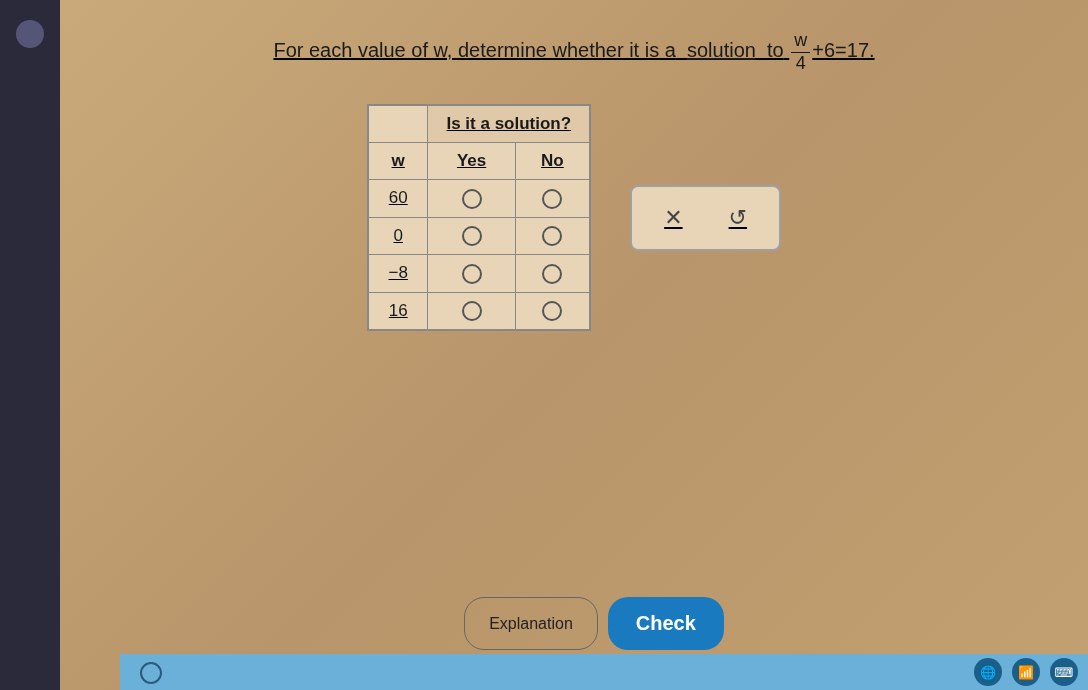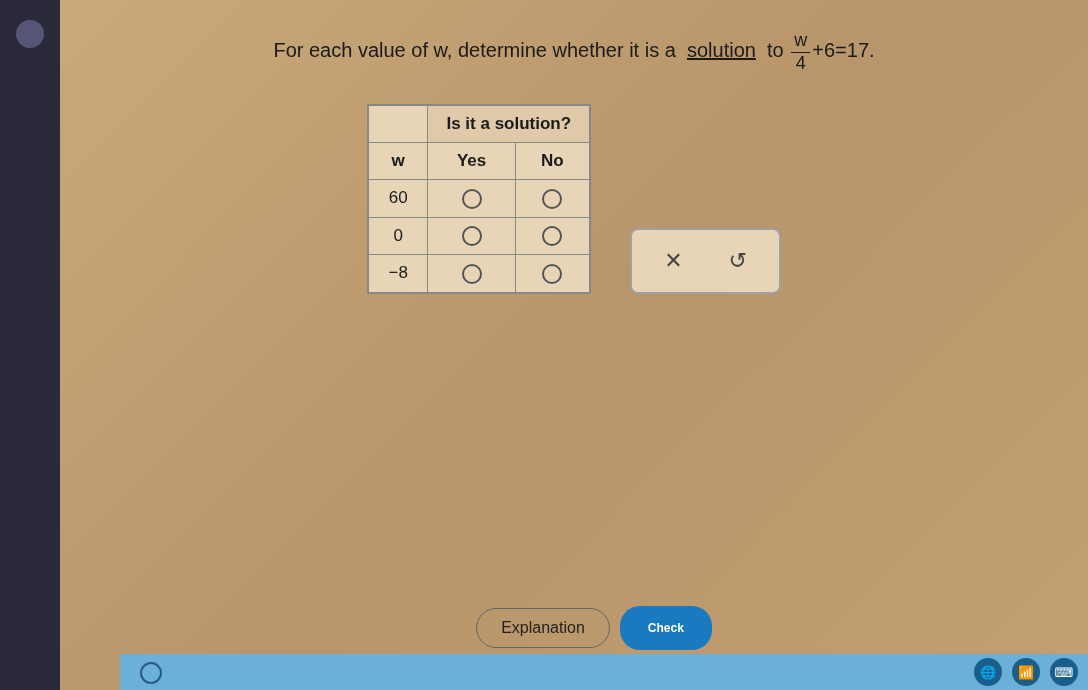--- a/index.html
+++ b/index.html
@@ -32,20 +32,21 @@
       align-items: center;
       padding: 30px 20px 20px 20px;
       position: relative;
     }
 
     .question-area {
       width: 100%;
       display: flex;
       flex-direction: column;
       align-items: center;
+      text-decoration: underline;
     }
 
     .problem-statement {
       font-size: 20px;
       color: #1a1a1a;
       margin-bottom: 30px;
       text-align: center;
       font-weight: normal;
     }
 
@@ -69,21 +70,21 @@
     }
 
     .fraction .denominator {
       padding: 0 3px;
       line-height: 1.2;
     }
 
     .content-row {
       display: flex;
       flex-direction: row;
-      align-items: flex-end;
+      align-items: center;
       gap: 39px;
     }
 
     
     .solution-table {
       border-collapse: collapse;
       background: #e8d5b8;
       border: 2px solid #888;
     }
 
@@ -149,42 +150,41 @@
     }
 
     
     .bottom-bar {
       position: absolute;
       bottom: 40px;
       left: 0;
       right: 0;
       display: flex;
       justify-content: center;
-      align-items: center;
       gap: 10px;
       margin-left: 40px;
     }
 
     .explanation-btn {
       background: transparent;
       border: 1.5px solid #666;
       border-radius: 20px;
       padding: 10px 24px;
       font-size: 16px;
       color: #222;
       cursor: pointer;
       font-family: Arial, sans-serif;
     }
 
     .check-btn {
       background: #1a7abf;
       border: none;
       border-radius: 20px;
       padding: 15px 28px;
-      font-size: 12px;
+      font-size: 20px;
       color: #fff;
       cursor: pointer;
       font-weight: bold;
       font-family: Arial, sans-serif;
     }
 
     
     .taskbar {
       position: absolute;
       bottom: 0;
@@ -275,20 +275,25 @@
           <tr>
             <td>0</td>
             <td><span class="radio-circle"></span></td>
             <td><span class="radio-circle"></span></td>
           </tr>
           <tr>
             <td>−8</td>
             <td><span class="radio-circle"></span></td>
             <td><span class="radio-circle"></span></td>
           </tr>
+          <tr>
+            <td>16</td>
+            <td><span class="radio-circle"></span></td>
+            <td><span class="radio-circle"></span></td>
+          </tr>
         </tbody>
       </table>
 
       <div class="action-panel">
         <button class="action-btn">✕</button>
         <button class="action-btn">↺</button>
       </div>
 
     </div>
 

